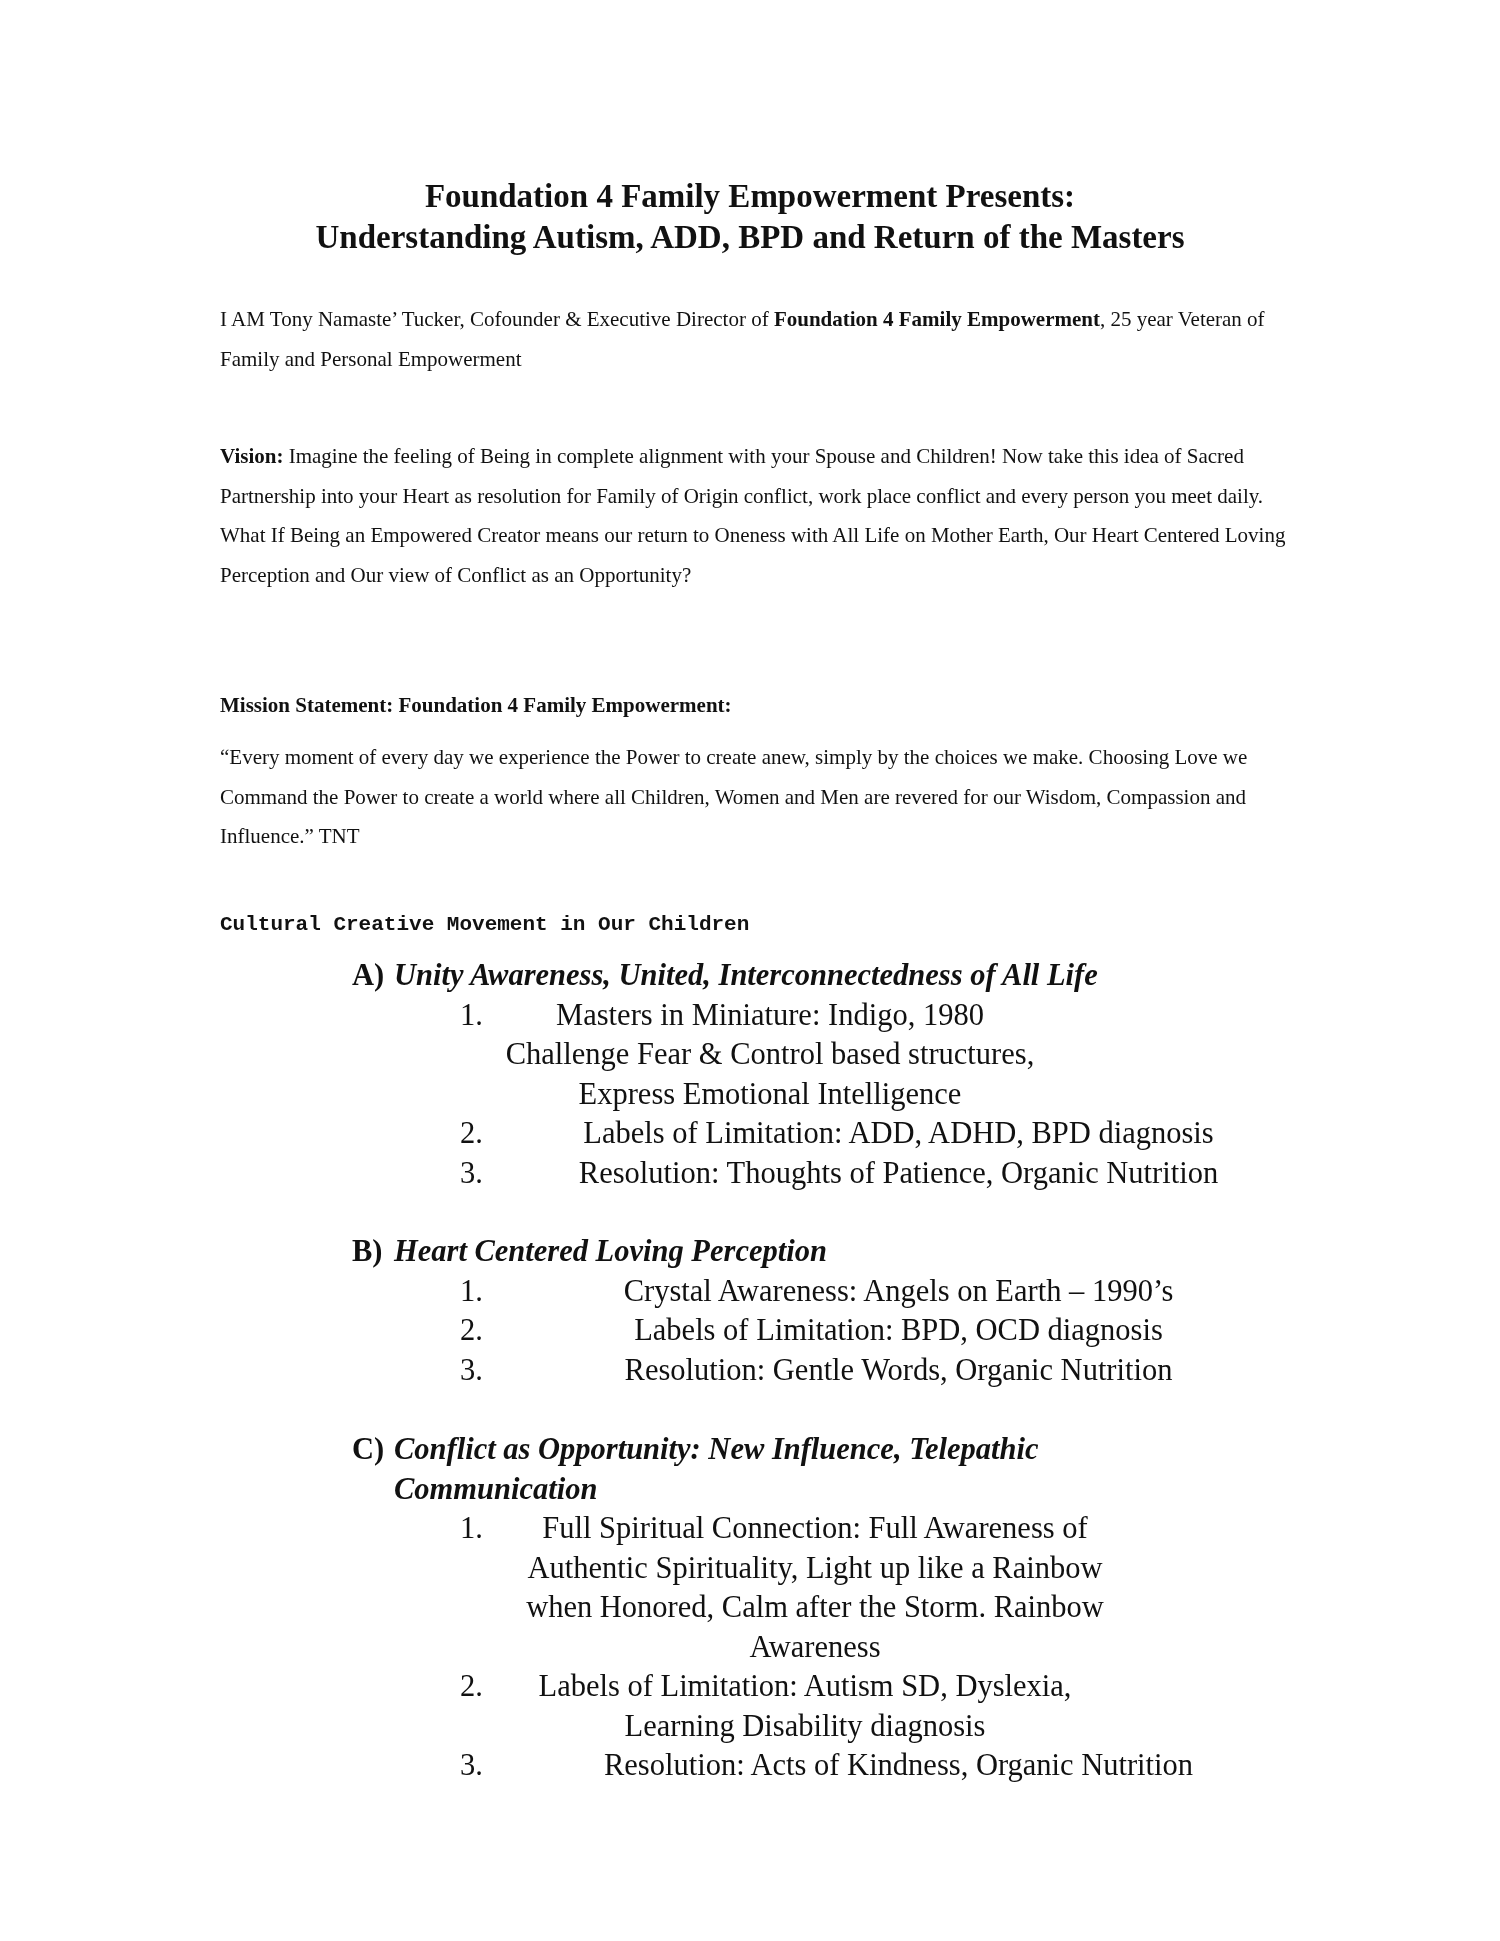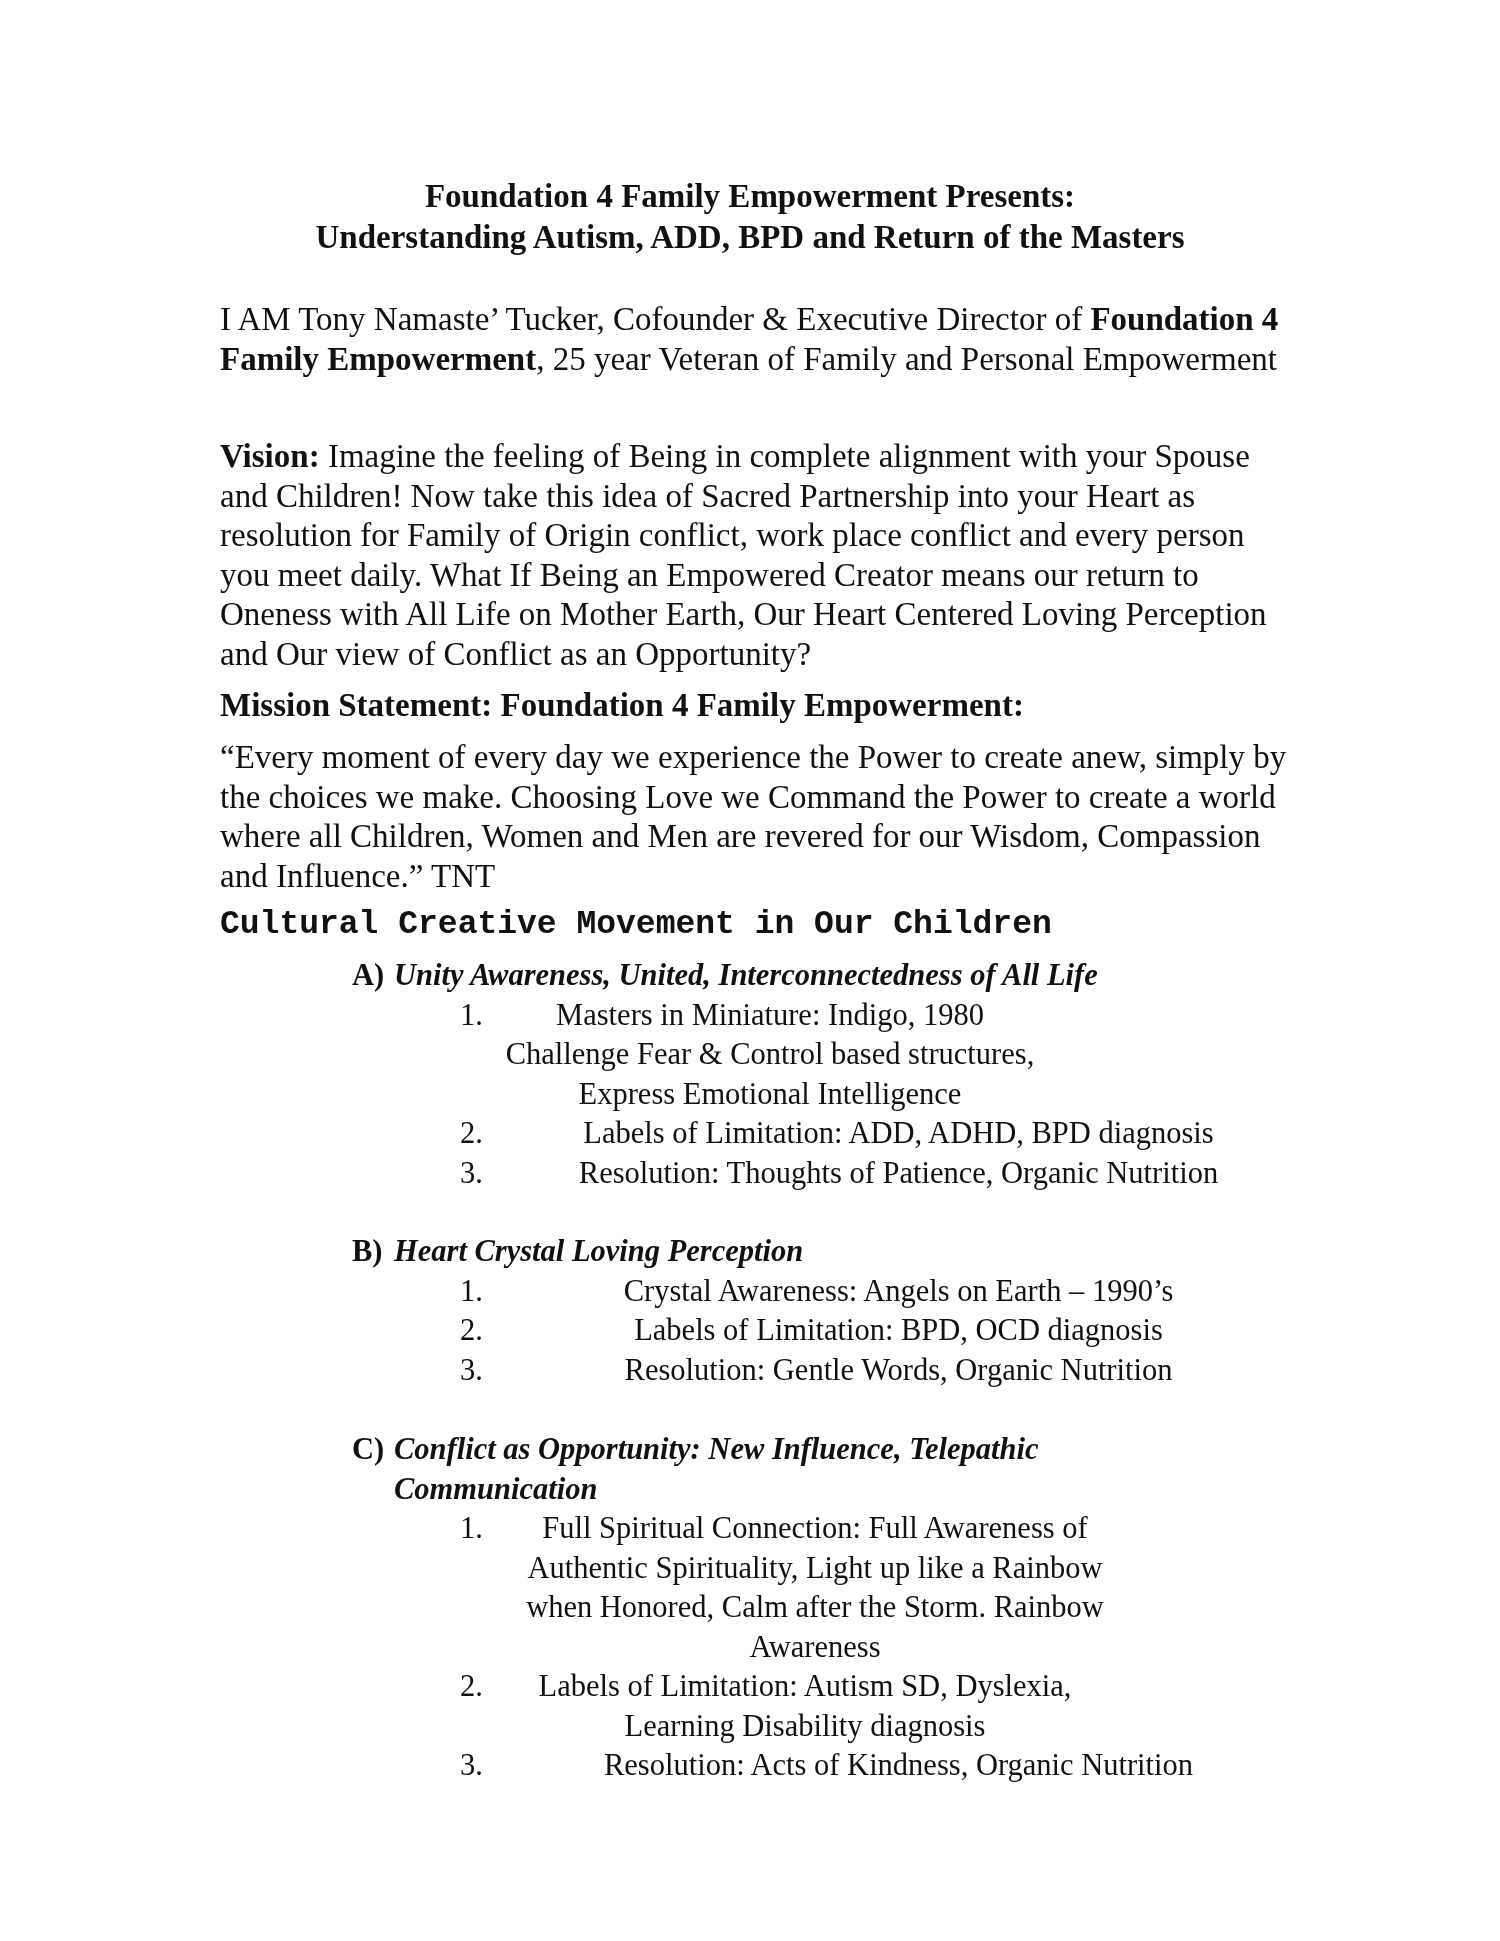--- a/index.html
+++ b/index.html
@@ -1,21 +1,21 @@
 <!DOCTYPE html>
 <html><head>
 <meta charset="utf-8">
 <style>
   html, body { margin: 0; padding: 0; background: #ffffff; }
   body { width: 1500px; height: 1941px; position: relative; overflow: hidden;
          font-family: "Liberation Serif", "DejaVu Serif", serif; color: #111; }
   .page { position: absolute; left: 0; top: 0; width: 1500px; height: 1941px; }
   .title { position: absolute; left: 0; width: 1500px; top: 176px; text-align: center;
            font-weight: bold; font-size: 33px; line-height: 41px; }
-  .block { position: absolute; left: 220px; width: 1080px; font-size: 33px; line-height: 39.5px; }
+  .block { position: absolute; left: 220px; width: 1080px; font-size: 21px; line-height: 39.5px; }
   .block p { margin: 0; }
   b { font-weight: bold; }
   .heading { font-weight: bold; }
   .sec { position: absolute; left: 352px; width: 940px; font-size: 30.5px; line-height: 39.5px; }
   .sec-head { font-weight: bold; display: flex; }
   .sec-letter { width: 42px; flex: none; }
   .sec-text { flex: 1; font-style: italic; }
   .items { margin: 0; padding: 0; list-style: none; }
   .item { display: flex; margin-left: 108px; }
   .num { width: 45px; flex: none; }
@@ -64,21 +64,21 @@
       <li class="item">
         <span class="num">3.</span>
         <span class="itext">Resolution: Thoughts of Patience, Organic Nutrition</span>
       </li>
     </ul>
   </div>
 
   <div class="sec" style="top:1232px;">
     <div class="sec-head">
       <span class="sec-letter">B)</span>
-      <span class="sec-text">Heart Crystal Loving Perception</span>
+      <span class="sec-text">Heart Centered Loving Perception</span>
     </div>
     <ul class="items">
       <li class="item">
         <span class="num">1.</span>
         <span class="itext">Crystal Awareness: Angels on Earth – 1990’s</span>
       </li>
       <li class="item">
         <span class="num">2.</span>
         <span class="itext">Labels of Limitation: BPD, OCD diagnosis</span>
       </li>

